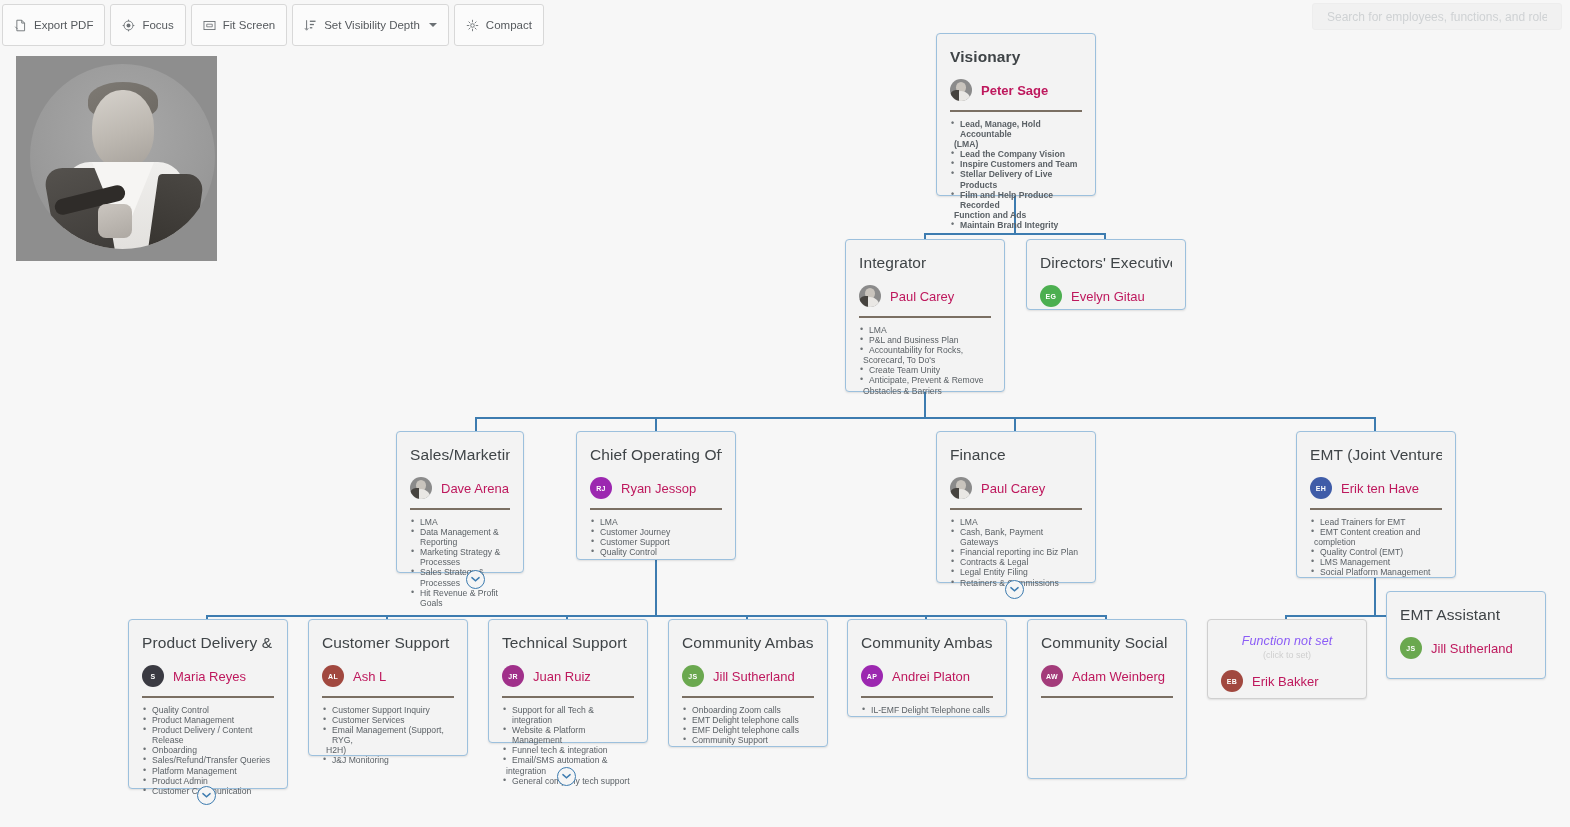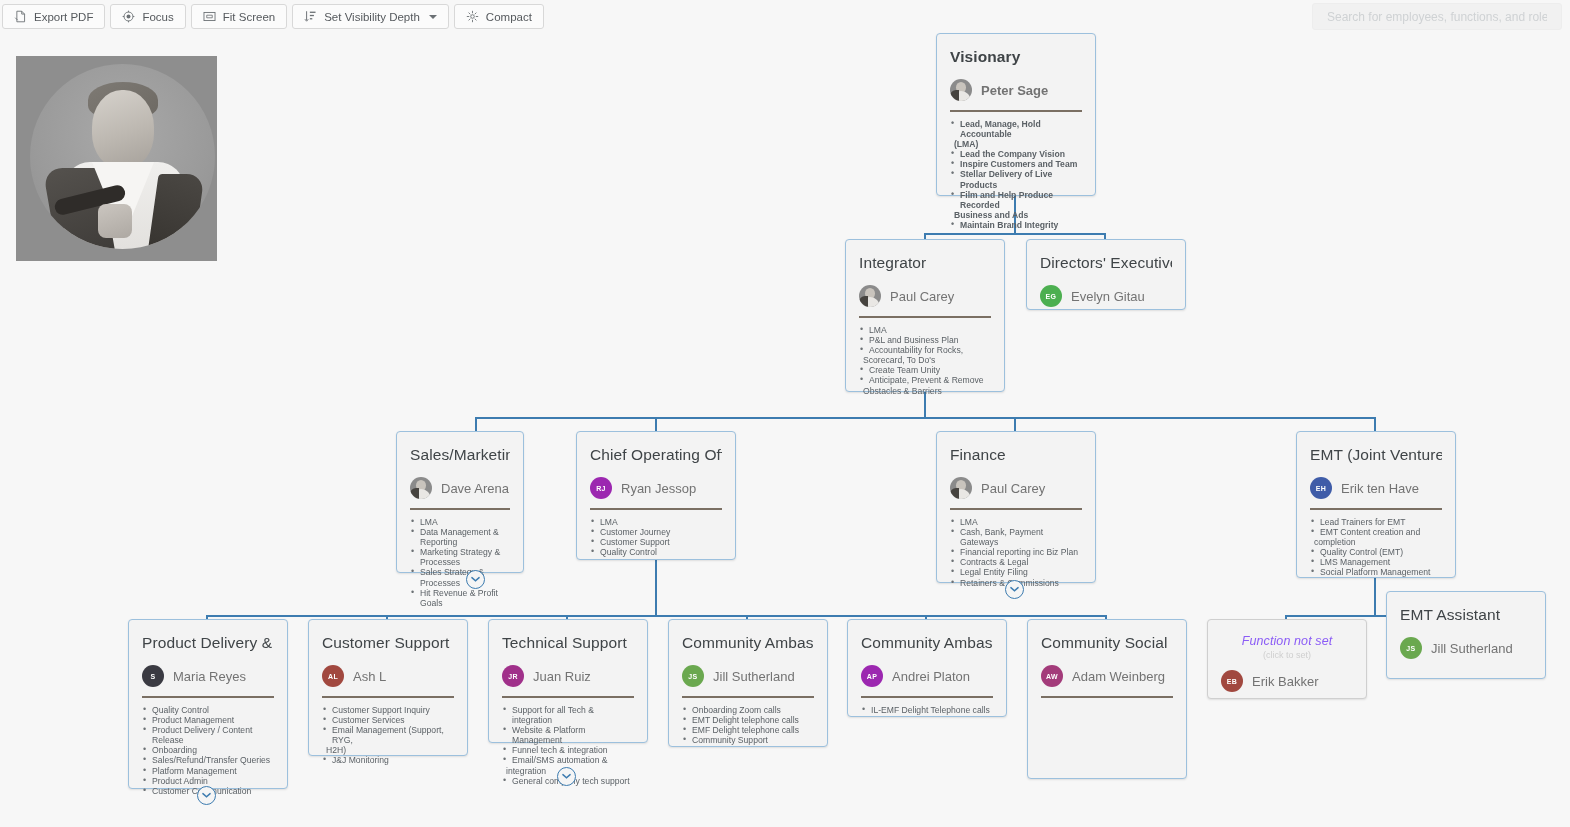--- a/index.html
+++ b/index.html
@@ -15,21 +15,21 @@
 
   
   .toolbar {
     position: absolute; left: 0; top: 0;
     display: flex; gap: 0px; align-items: center;
     padding: 4px 0 0 2px;
     z-index: 40;
   }
   .tbtn {
     display: flex; align-items: center; gap: 7px;
-    height: 25px;
+    height: 42px;
     padding: 0 11px;
     background: #fbfbfb;
     border: 1px solid #d8d8d8;
     border-radius: 3px;
     font-size: 11.5px;
     color: #55595d;
     cursor: pointer;
     margin-right: 5px;
     white-space: nowrap;
     justify-content: flex-end;
@@ -150,21 +150,21 @@
     border-radius:50%; background:#c9c4bd;
   }
   .ava.photo::after {
     content:""; position:absolute; left:1px; bottom:0; width:20px; height:10px;
     border-radius:10px 10px 0 0; background:#e9e7e4;
   }
   .ava.photo .ph-dark {
     position:absolute; left:0; bottom:0; width:9px; height:11px;
     background:#46433f; border-radius: 6px 0 0 0; z-index:2;
   }
-  .pname { font-size: 13px; color: #737373; white-space: nowrap; }
+  .pname { font-size: 13px; color: #be185d; white-space: nowrap; }
   .divider { height: 2px; background: #7a6f63; margin: 9px 0 7px 0; }
   ul.duties { list-style: none; margin: 0; padding: 0; }
   ul.duties li {
     font-size: 8.6px; line-height: 10.1px;
     color: #5b6166; position: relative;
     padding-left: 10px; margin-bottom: 0px;
   }
   ul.duties li::before {
     content: "\2022"; position: absolute; left: 1px; top: -1px;
     font-size: 9px; color: #6d7276;
@@ -291,21 +291,21 @@
       <div class="pname">Peter Sage</div>
     </div>
     <div class="divider"></div>
     <ul class="duties">
         <li>Lead, Manage, Hold Accountable</li>
         <li class="cont">(LMA)</li>
         <li>Lead the Company Vision</li>
         <li>Inspire Customers and Team</li>
         <li>Stellar Delivery of Live Products</li>
         <li>Film and Help Produce Recorded</li>
-        <li class="cont">Business and Ads</li>
+        <li class="cont">Function and Ads</li>
         <li>Maintain Brand Integrity</li>
       </ul>
   </div>
 
   <div class="card" style="left:845px; top:239px; width:160px; height:153px;">
     <div class="role">Integrator</div>
     <div class="person">
       <div class="ava photo">
           <span class="ph-dark"></span>
         </div>

